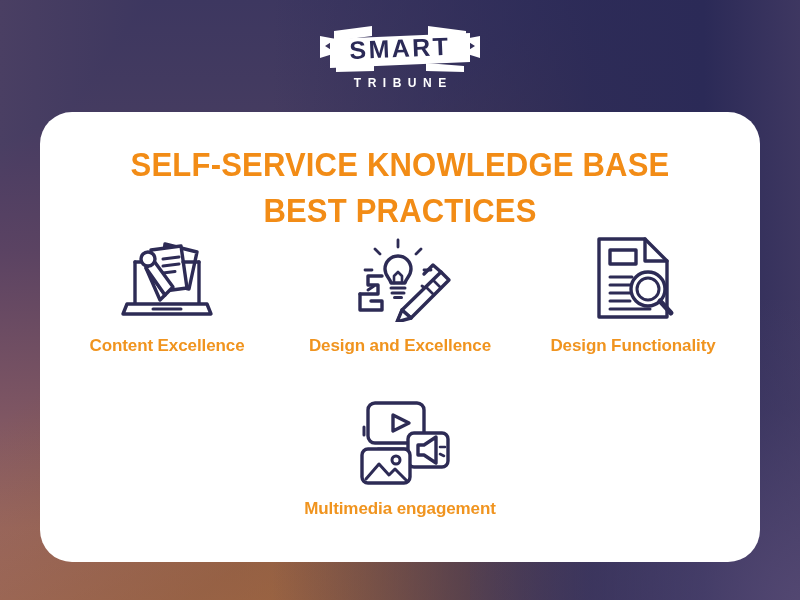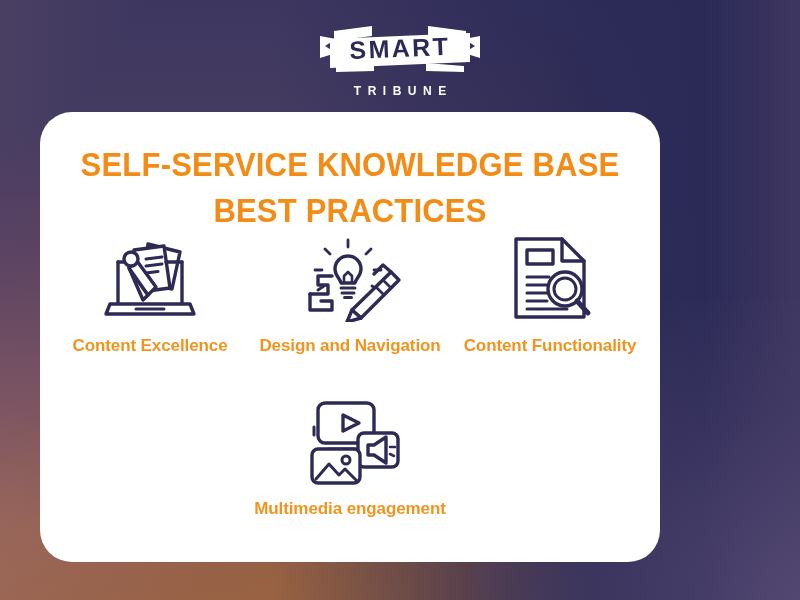--- a/index.html
+++ b/index.html
@@ -77,35 +77,35 @@
     align-items: center;
     justify-content: flex-start;
   }
   .ribbon-wrap {
     position: relative;
     width: 168px;
     height: 50px;
   }
   .ribbon-wrap svg { display: block; }
   .tribune {
-    margin-top: 12px;
+    margin-top: 4px;
     color: #ffffff;
     font-size: 12px;
     font-weight: 700;
     letter-spacing: 6.5px;
     text-indent: 6.5px;
     font-family: "Liberation Sans", sans-serif;
   }
 
   
   #card {
     position: absolute;
     left: 40px;
     top: 112px;
-    width: 620px;
+    width: 720px;
     height: 450px;
     background: #ffffff;
     border-radius: 32px;
   }
 
   
   #headline {
     position: absolute;
     left: 0; right: 0;
     top: 30px;
@@ -234,40 +234,40 @@
             <path d="M12 60 l18 0 l0 -9 l-10 0 l0 -9 l14 0" stroke-width="3.4"></path>
             <path d="M12 60 l0 16 l22 0 l0 -9 l-11 0" stroke-width="3.4"></path>
 
             <path d="M93 38 l8 8 l-38 38 l-9 -8 Z" fill="#fff"></path>
             <path d="M85 46 l8 8 M78 53 l8 8" stroke-width="2.6"></path>
             <path d="M54 76 l9 8 l-14 4 Z" fill="#fff"></path>
             <path d="M49 88 l4 -10" stroke-width="2.6"></path>
             <path d="M93 38 l-8 -7 l-9 9"></path>
           </svg>
         </div>
-        <div class="item-label">Design and Navigation</div>
+        <div class="item-label">Design and Excellence</div>
       </div>
 
       <div class="item">
         <div class="icon-box">
           <svg width="100" height="90" viewBox="0 0 100 90" fill="none" stroke="#2D2B55" stroke-width="3.4" stroke-linecap="round" stroke-linejoin="round">
 
             <path d="M16 6 L62 6 L84 28 L84 84 L16 84 Z" fill="#fff"></path>
             <path d="M62 6 L62 28 L84 28"></path>
 
             <rect x="27" y="17" width="26" height="14" fill="#fff"></rect>
 
             <path d="M27 44 l22 0 M27 52 l22 0 M27 60 l22 0 M27 68 l20 0 M27 76 l40 0" stroke-width="3"></path>
 
             <circle cx="65" cy="56" r="17" fill="#fff"></circle>
             <circle cx="65" cy="56" r="11" fill="#fff" stroke-width="3"></circle>
             <path d="M77 68 l11 12" stroke-width="5" stroke-linecap="round"></path>
           </svg>
         </div>
-        <div class="item-label">Content Functionality</div>
+        <div class="item-label">Design Functionality</div>
       </div>
 
     </div>
 
     <div class="row" id="row2">
 
       <div class="item">
         <div class="icon-box">
           <svg width="104" height="88" viewBox="0 0 104 88" fill="none" stroke="#2D2B55" stroke-width="3.4" stroke-linecap="round" stroke-linejoin="round">
 

